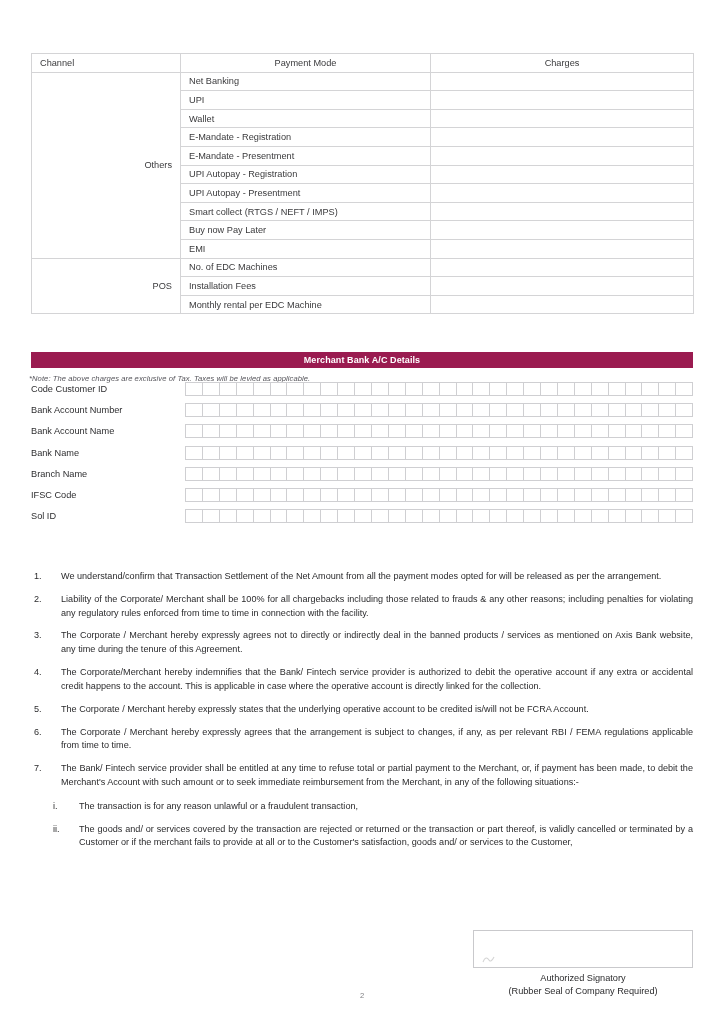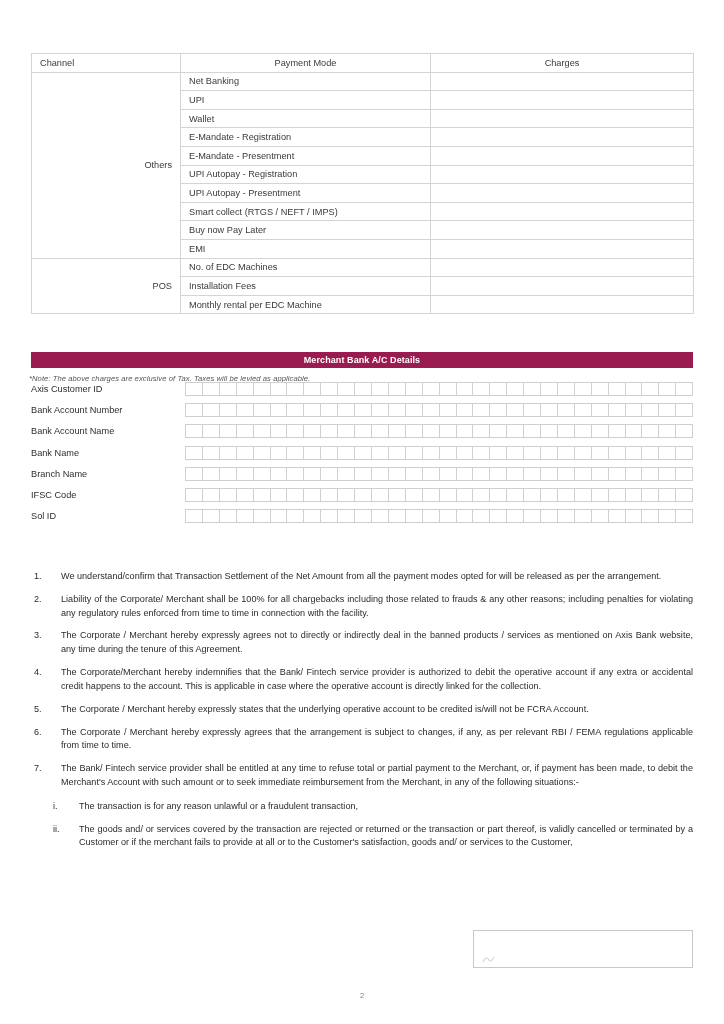--- a/index.html
+++ b/index.html
@@ -280,21 +280,21 @@
         </tr>
       </tbody>
   </table>
 
   <div class="note">*Note: The above charges are exclusive of Tax. Taxes will be levied as applicable.</div>
 
   <div class="banner" id="banner-bank">Merchant Bank A/C Details</div>
 
   <div class="bank-fields" id="bank-fields">
       <div class="bank-row">
-        <div class="bank-label">Axis Customer ID</div>
+        <div class="bank-label">Code Customer ID</div>
         <div class="comb">
           <span></span>
           <span></span>
           <span></span>
           <span></span>
           <span></span>
           <span></span>
           <span></span>
           <span></span>
           <span></span>
@@ -574,17 +574,21 @@
         </div>
       </div>
     </div>
 
   <div class="sign-wrap">
     <div class="sign-box">
       <svg class="sign-scribble" viewBox="0 0 14 9">
         <path d="M1 7 C3 2, 5 2, 7 5 C8 7, 10 6, 12 2" fill="none" stroke="#555" stroke-width="1.1"></path>
       </svg>
     </div>
+    <div class="sign-caption">
+      <div>Authorized Signatory</div>
+      <div>(Rubber Seal of Company Required)</div>
+    </div>
   </div>
 
   <div class="page-number">2</div>
 
 </div>
 
 </body></html>

